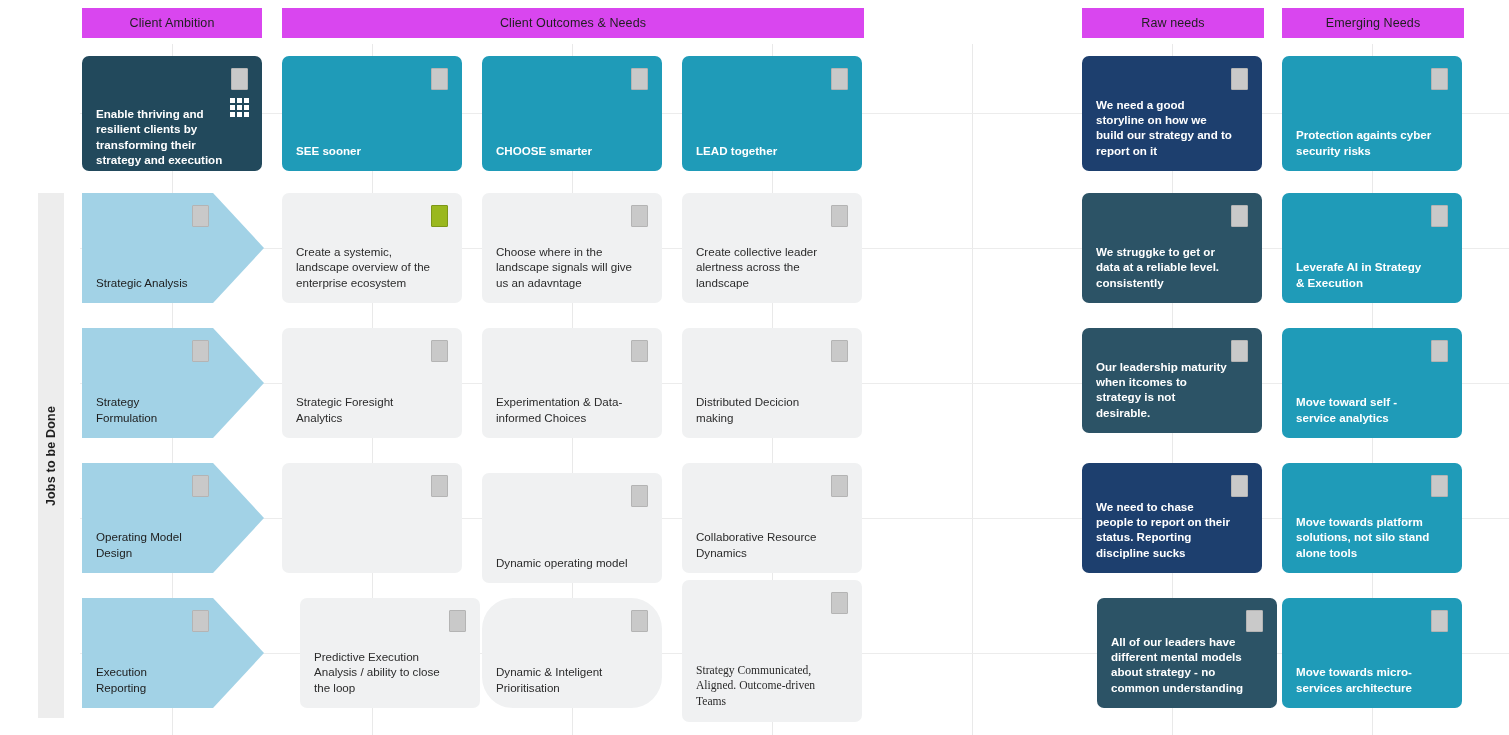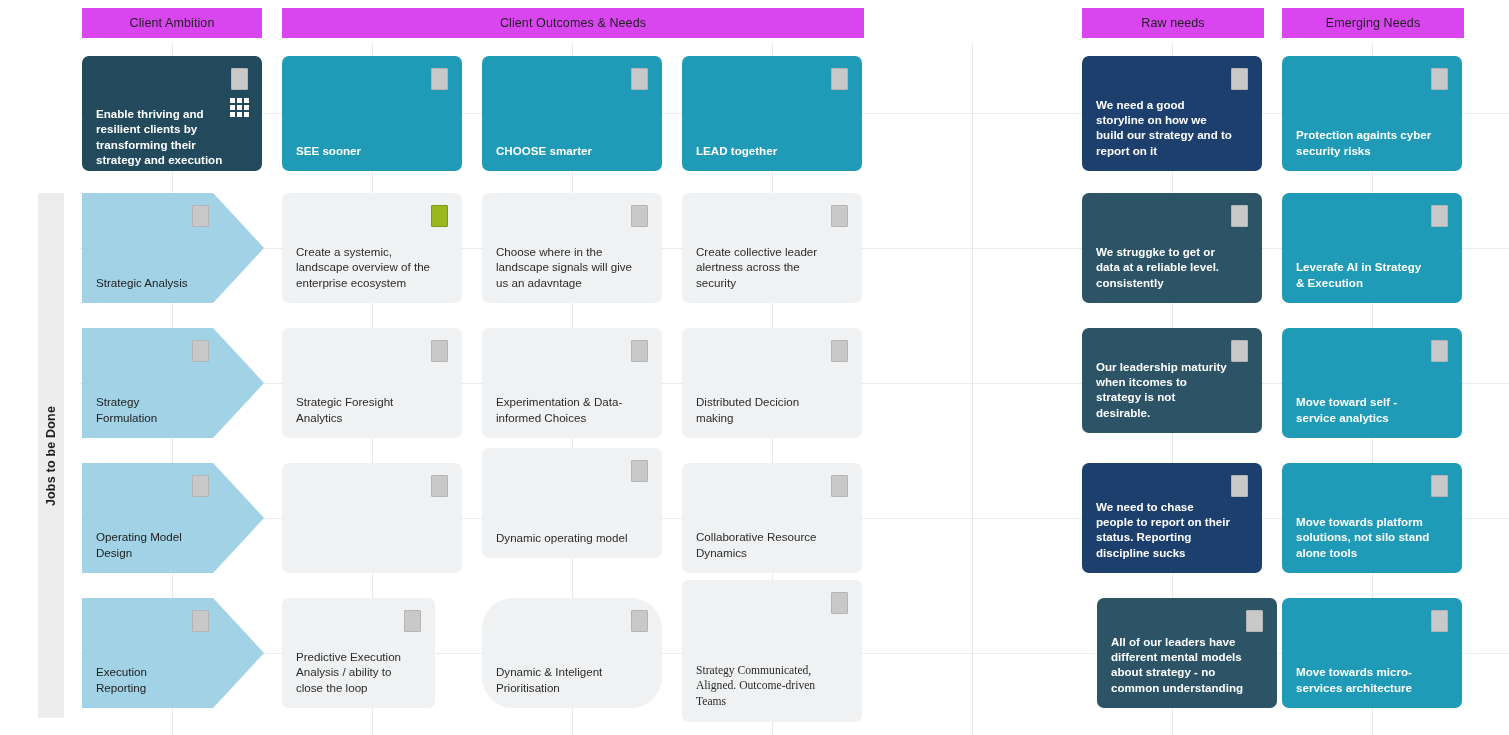--- a/index.html
+++ b/index.html
@@ -199,21 +199,21 @@
     <div class="card v-grey" style="left: 282px; top: 193px; width: 180px; height: 110px;">
       <div class="badge green"></div>
       <div class="card-text">Create a systemic, landscape overview of the enterprise ecosystem</div>
     </div>
     <div class="card v-grey" style="left: 482px; top: 193px; width: 180px; height: 110px;">
       <div class="badge"></div>
       <div class="card-text">Choose where in the landscape signals will give us an adavntage</div>
     </div>
     <div class="card v-grey" style="left: 682px; top: 193px; width: 180px; height: 110px;">
       <div class="badge"></div>
-      <div class="card-text">Create collective leader alertness across the security</div>
+      <div class="card-text">Create collective leader alertness across the landscape</div>
     </div>
     <div class="card v-slate" style="left: 1082px; top: 193px; width: 180px; height: 110px;">
       <div class="badge"></div>
       <div class="card-text">We struggke to get or data at a reliable level. consistently</div>
     </div>
     <div class="card v-teal" style="left: 1282px; top: 193px; width: 180px; height: 110px;">
       <div class="badge"></div>
       <div class="card-text">Leverafe AI in Strategy &amp; Execution</div>
     </div>
     <div class="card v-lightblue chevron" style="left: 82px; top: 328px; width: 182px; height: 110px;">
@@ -240,41 +240,41 @@
       <div class="badge"></div>
       <div class="card-text">Move toward self -service analytics</div>
     </div>
     <div class="card v-lightblue chevron" style="left: 82px; top: 463px; width: 182px; height: 110px;">
       <div class="badge"></div>
       <div class="card-text">Operating Model Design</div>
     </div>
     <div class="card v-grey" style="left: 282px; top: 463px; width: 180px; height: 110px;">
       <div class="badge"></div>
     </div>
-    <div class="card v-grey" style="left: 482px; top: 448px; width: 180px; height: 110px;">
+    <div class="card v-grey" style="left: 482px; top: 473px; width: 180px; height: 110px;">
       <div class="badge"></div>
       <div class="card-text">Dynamic operating model</div>
     </div>
     <div class="card v-grey" style="left: 682px; top: 463px; width: 180px; height: 110px;">
       <div class="badge"></div>
       <div class="card-text">Collaborative Resource Dynamics</div>
     </div>
     <div class="card v-navy" style="left: 1082px; top: 463px; width: 180px; height: 110px;">
       <div class="badge"></div>
       <div class="card-text">We need to chase people to report on their status. Reporting discipline sucks</div>
     </div>
     <div class="card v-teal" style="left: 1282px; top: 463px; width: 180px; height: 110px;">
       <div class="badge"></div>
       <div class="card-text">Move towards platform solutions, not silo stand alone tools</div>
     </div>
     <div class="card v-lightblue chevron" style="left: 82px; top: 598px; width: 182px; height: 110px;">
       <div class="badge"></div>
       <div class="card-text">Execution Reporting</div>
     </div>
-    <div class="card v-grey" style="left: 282px; top: 598px; width: 153px; height: 110px;">
+    <div class="card v-grey" style="left: 300px; top: 598px; width: 180px; height: 110px;">
       <div class="badge"></div>
       <div class="card-text">Predictive Execution Analysis / ability to close the loop</div>
     </div>
     <div class="card v-grey" style="left: 482px; top: 598px; width: 180px; height: 110px; border-radius: 31px;">
       <div class="badge"></div>
       <div class="card-text">Dynamic &amp; Inteligent Prioritisation</div>
     </div>
     <div class="card v-grey" style="left: 682px; top: 580px; width: 180px; height: 142px; font-family: Liberation Serif, serif;">
       <div class="badge"></div>
       <div class="card-text">Strategy Communicated, Aligned. Outcome-driven Teams</div>

